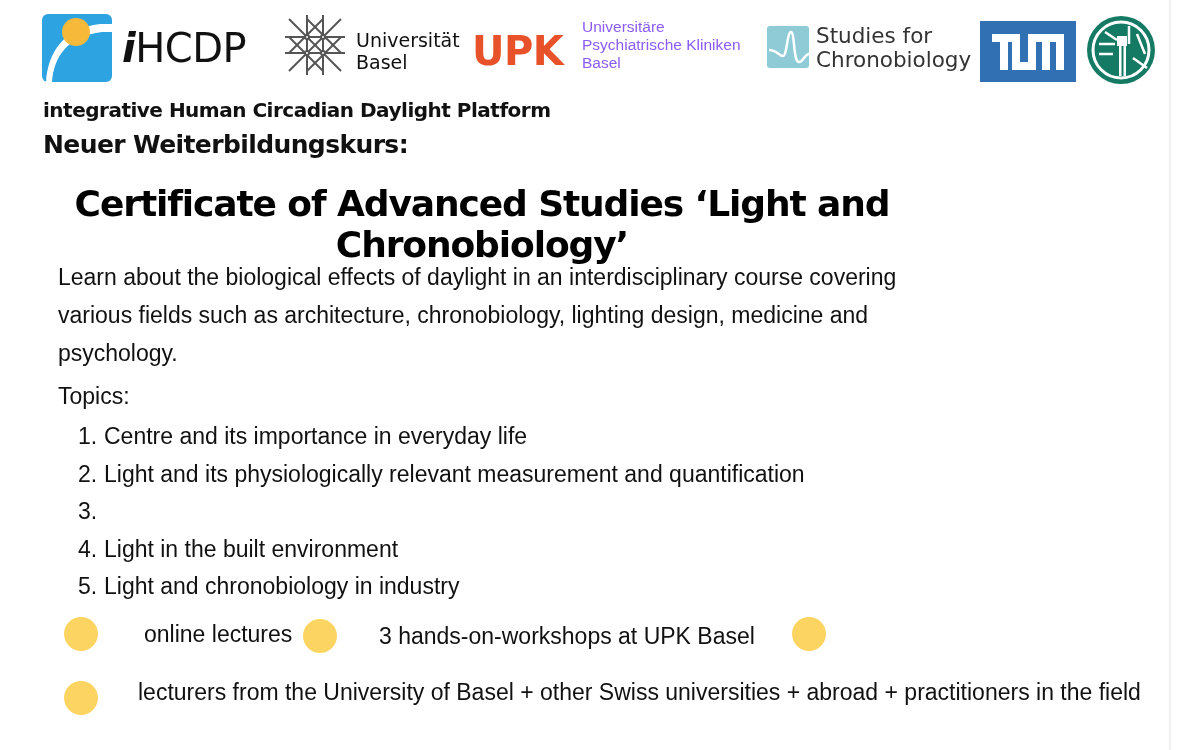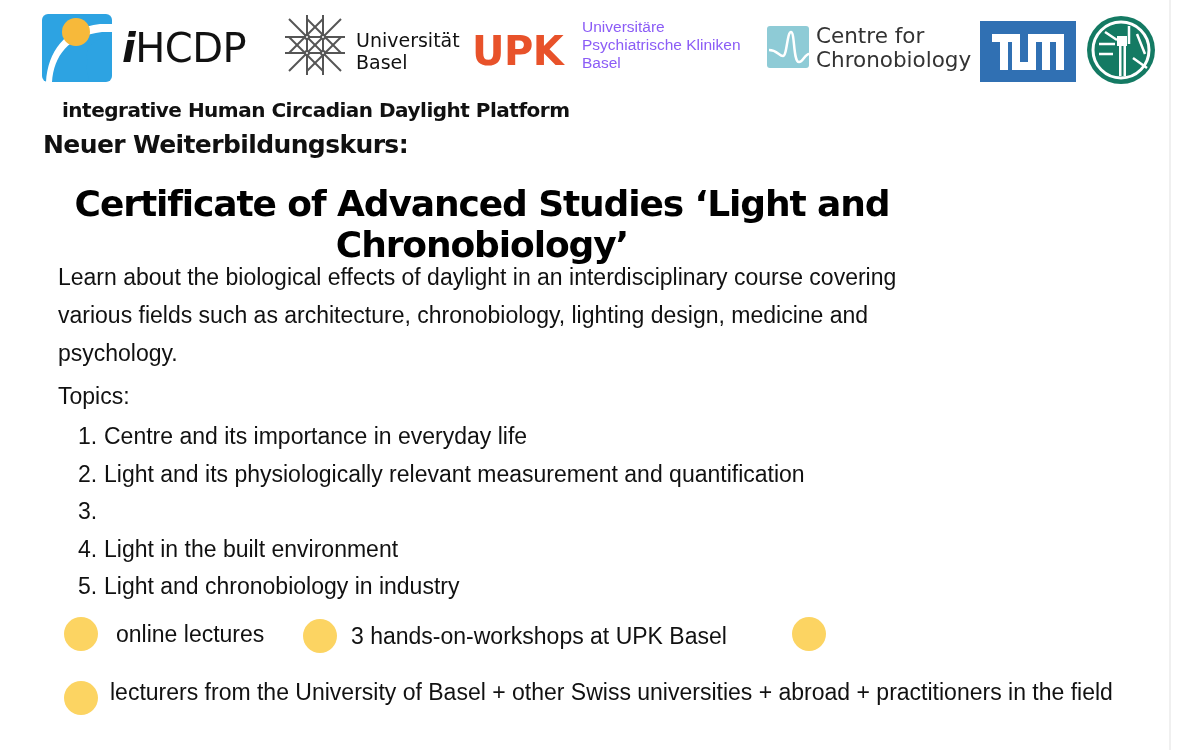--- a/index.html
+++ b/index.html
@@ -22,32 +22,32 @@
     .upk-mark { left: 472px; top: 28px; font-family: "DejaVu Sans", sans-serif; font-weight: 700; font-size: 40px; line-height: 46px; color: #e8522a; letter-spacing: -0.5px; }
     .upk-text { left: 582px; top: 18px; font-family: Liberation Sans, sans-serif; font-size: 15.5px; line-height: 18px; color: #8b5cf6; }
 
     .cfc-mark { left: 767px; top: 26px; width: 42px; height: 42px; }
     .cfc-text { left: 816px; top: 24px; font-family: "DejaVu Sans", sans-serif; font-size: 21.5px; line-height: 24px; color: #333; }
 
     .tum-mark { left: 980px; top: 21px; width: 96px; height: 61px; }
     .green-mark { left: 1085px; top: 14px; width: 72px; height: 72px; }
 
     
-    .platform-name { position: absolute; left: 43px; top: 98px; font-family: "DejaVu Sans", sans-serif; font-weight: 700; font-size: 20px; letter-spacing: -0.5px; color: #111; margin-left: 19px; }
+    .platform-name { position: absolute; left: 43px; top: 98px; font-family: "DejaVu Sans", sans-serif; font-weight: 700; font-size: 20px; letter-spacing: -0.5px; color: #111; }
     .course-kicker { position: absolute; left: 43px; top: 130px; font-family: "DejaVu Sans", sans-serif; font-weight: 700; font-size: 25px; letter-spacing: -0.6px; color: #111; }
     .course-title { position: absolute; left: 0; width: 964px; top: 183px; text-align: center; font-family: "DejaVu Sans", sans-serif; font-weight: 700; font-size: 36px; letter-spacing: -1.1px; color: #000; }
 
     .intro { position: absolute; left: 58px; top: 258px; width: 880px; font-family: "Liberation Sans", sans-serif; font-size: 23px; line-height: 38px; color: #111; }
 
     .topics-label { position: absolute; left: 58px; top: 383px; font-family: "Liberation Sans", sans-serif; font-size: 23px; color: #111; }
     .topics-list { position: absolute; left: 78px; top: 418px; list-style: none; }
     .topics-list li { font-family: "Liberation Sans", sans-serif; font-size: 23px; line-height: 37.5px; color: #111; display: flex; white-space: nowrap; }
     .topics-list .num { width: 26px; }
 
-    .feature { position: absolute; display: flex; align-items: center; }
+    .feature { position: absolute; display: flex; align-items: center; gap: 28px; }
     .dot { width: 34px; height: 34px; border-radius: 50%; background: #fcd462; flex: 0 0 auto; }
     .feature-text { font-family: "Liberation Sans", sans-serif; font-size: 23px; color: #111; white-space: nowrap; }
 
     .f1 { left: 64px; top: 617px; }
     .f1 .feature-text { margin-left: 18px; }
     .f2 { left: 303px; top: 619px; }
     .f2 .feature-text { margin-left: 14px; }
     .f3 { left: 792px; top: 617px; }
     .f3 .feature-text { margin-left: 12px; }
 
@@ -96,21 +96,21 @@
     <div>Universitäre</div>
     <div>Psychiatrische Kliniken</div>
     <div>Basel</div>
   </div>
 
   <svg class="logo cfc-mark" viewBox="0 0 42 42">
     <rect x="0" y="0" width="42" height="42" rx="3" fill="#8ecbd6"></rect>
     <path d="M2 24 C10 24 12 30 16 30 C20 30 20 6 24 6 C28 6 26 36 32 36 C36 36 38 28 42 28" stroke="#ffffff" stroke-width="2.5" fill="none"></path>
   </svg>
   <div class="logo cfc-text">
-    <div>Centre for</div>
+    <div>Studies for</div>
     <div>Chronobiology</div>
   </div>
 
   <svg class="logo tum-mark" viewBox="0 0 96 61">
     <rect x="0" y="0" width="96" height="61" fill="#3070b3"></rect>
     <g fill="#ffffff">
       <rect x="12" y="13" width="24" height="8"></rect>
         <rect x="20" y="13" width="8" height="36"></rect>
       <rect x="32" y="13" width="8" height="36"></rect>
         <rect x="32" y="41" width="24" height="8"></rect>

